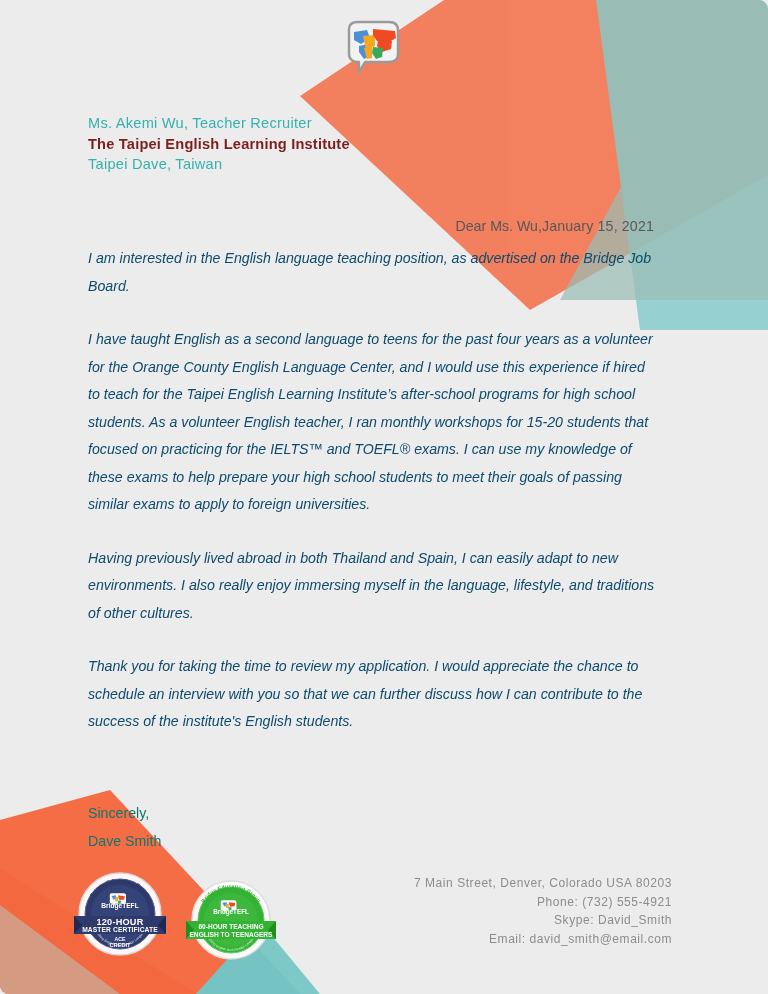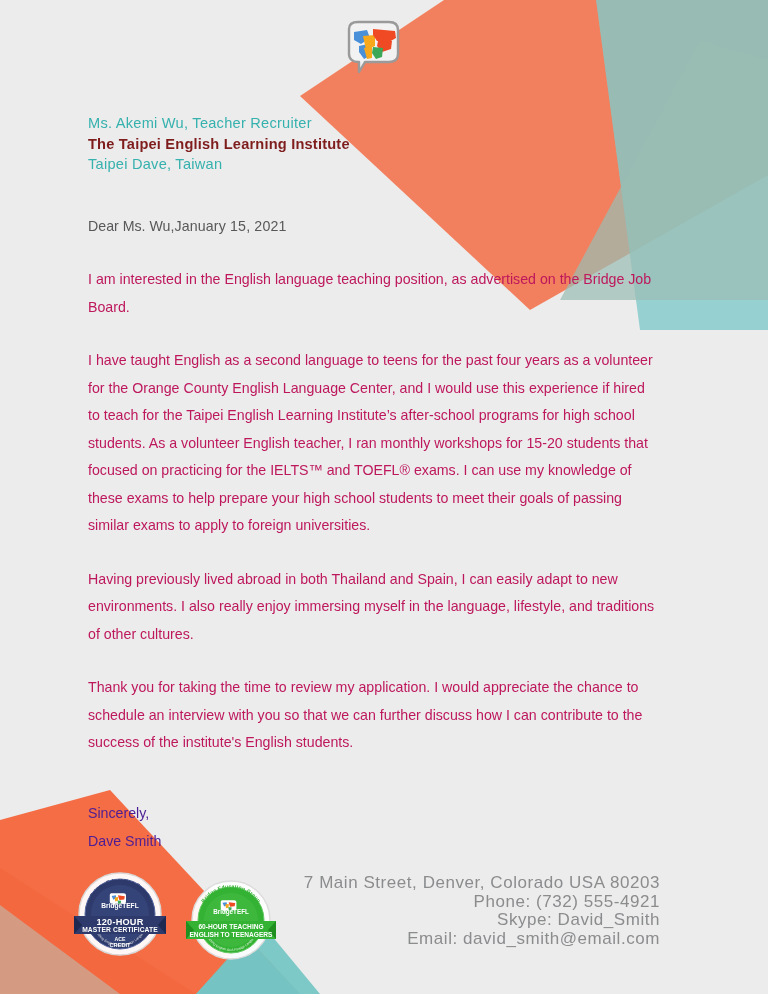--- a/index.html
+++ b/index.html
@@ -12,20 +12,21 @@
     background: #ececec;
     font-family: "Liberation Sans", sans-serif;
     overflow: hidden;
   }
   .page {
     position: relative;
     width: 768px;
     height: 994px;
     background: #ececec;
     overflow: hidden;
+    border-radius: 9px;
   }
   .deco-layer {
     position: absolute;
     top: 0; left: 0;
     width: 768px;
     height: 994px;
     pointer-events: none;
   }
   .content {
     position: relative;
@@ -59,58 +60,59 @@
     letter-spacing: .2px;
   }
 
   
   .salutation-row {
     position: absolute;
     left: 88px;
     top: 218px;
     width: 566px;
     display: flex;
-    justify-content: flex-start;
+    justify-content: flex-end;
     align-items: baseline;
     font-size: 14.2px;
     color: #58585a;
   }
   .date { letter-spacing: .15px; }
 
   
   .letter-body {
     position: absolute;
     left: 88px;
-    top: 266px;
+    top: 245px;
     width: 572px;
     font-size: 14.2px;
-    color: #be185d;
+    color: #0c4a6e;
     line-height: 27.5px;
+    font-style: italic;
   }
   .letter-body p {
     margin: 0 0 26px 0;
   }
 
   
   .signature {
     position: absolute;
     left: 88px;
     top: 800px;
     font-size: 14.2px;
-    color: #4c1d95;
+    color: #0f766e;
     line-height: 27.5px;
   }
 
   
   .contact {
     position: absolute;
-    right: 108px;
+    right: 96px;
     top: 874px;
     text-align: right;
-    font-size: 17px;
+    font-size: 12px;
     color: #8b8c8e;
     line-height: 18.6px;
     letter-spacing: .55px;
   }
 
   
   .badges {
     position: absolute;
     left: 70px;
     top: 866px;

